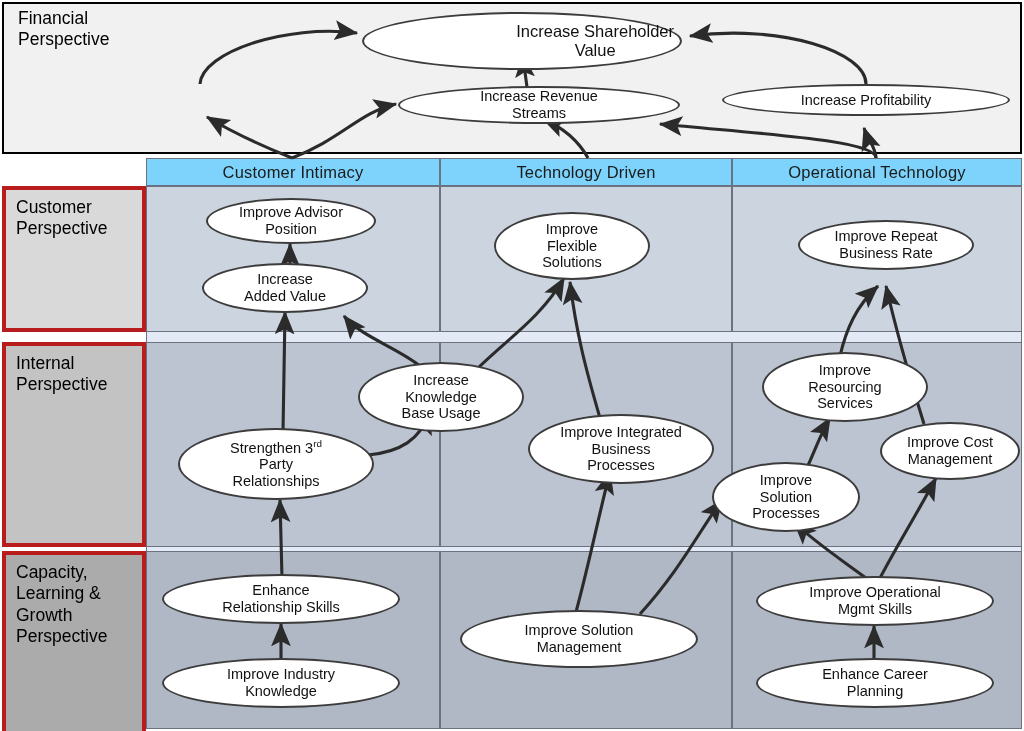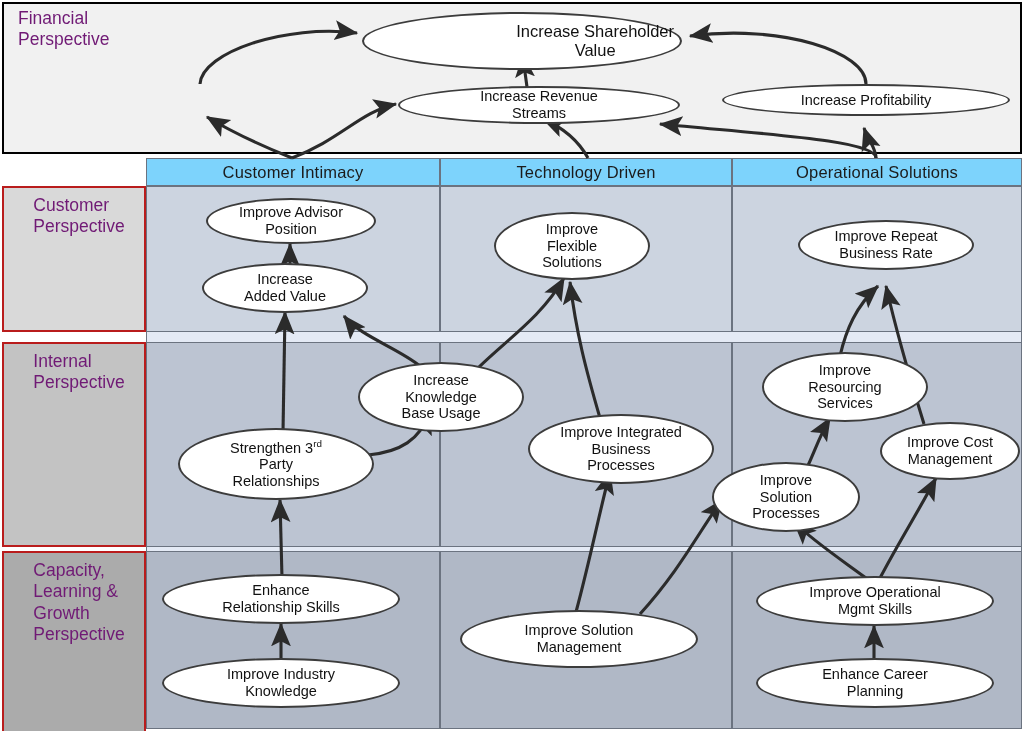--- a/index.html
+++ b/index.html
@@ -22,28 +22,28 @@
     box-sizing: border-box;
     border: 2px solid #000000;
   }
   .band-financial {
     left: 2px; top: 2px; width: 1020px; height: 152px;
     background: #f1f1f1;
   }
   .band-label {
     position: absolute;
     box-sizing: border-box;
-    border: 2px solid #b91c1c;
+    border: 4px solid #b91c1c;
     display: flex;
     align-items: flex-start;
-    justify-content: center;
+    justify-content: flex-start;
   }
   .band-label-text {
     font-size: 17.5px;
-    color: #701a75;
+    color: #000000;
     line-height: 1.22;
     padding: 7px 0 0 10px;
     white-space: pre-line;
   }
 
   .lbl-customer  { left: 2px;  top: 186px; width: 144px; height: 146px; background: #d9d9d9; }
   .lbl-internal  { left: 2px;  top: 342px; width: 144px; height: 205px; background: #c3c3c3; }
   .lbl-capacity  { left: 2px;  top: 551px; width: 144px; height: 202px; background: #ababab; }
 
   
@@ -170,21 +170,21 @@
   <div class="cell col-2 row-capacity"></div>
   <div class="cell col-3 row-capacity"></div>
 
   <div class="col-head col-head-1">
     <span class="col-head-text">Customer Intimacy</span>
   </div>
   <div class="col-head col-head-2">
     <span class="col-head-text">Technology Driven</span>
   </div>
   <div class="col-head col-head-3">
-    <span class="col-head-text">Operational Solutions</span>
+    <span class="col-head-text">Operational Technology</span>
   </div>
 
   <svg id="arrows" viewBox="0 0 1024 731">
     <defs>
       <marker id="ah" markerWidth="9" markerHeight="9" refX="7.2" refY="3.2" orient="auto" markerUnits="strokeWidth">
         <path d="M0,0 L7.6,3.2 L0,6.4 L1.6,3.2 z" fill="#2b2b2b"></path>
       </marker>
     </defs>
     <g fill="none" stroke="#2b2b2b" stroke-width="3.1" marker-end="url(#ah)">
 

